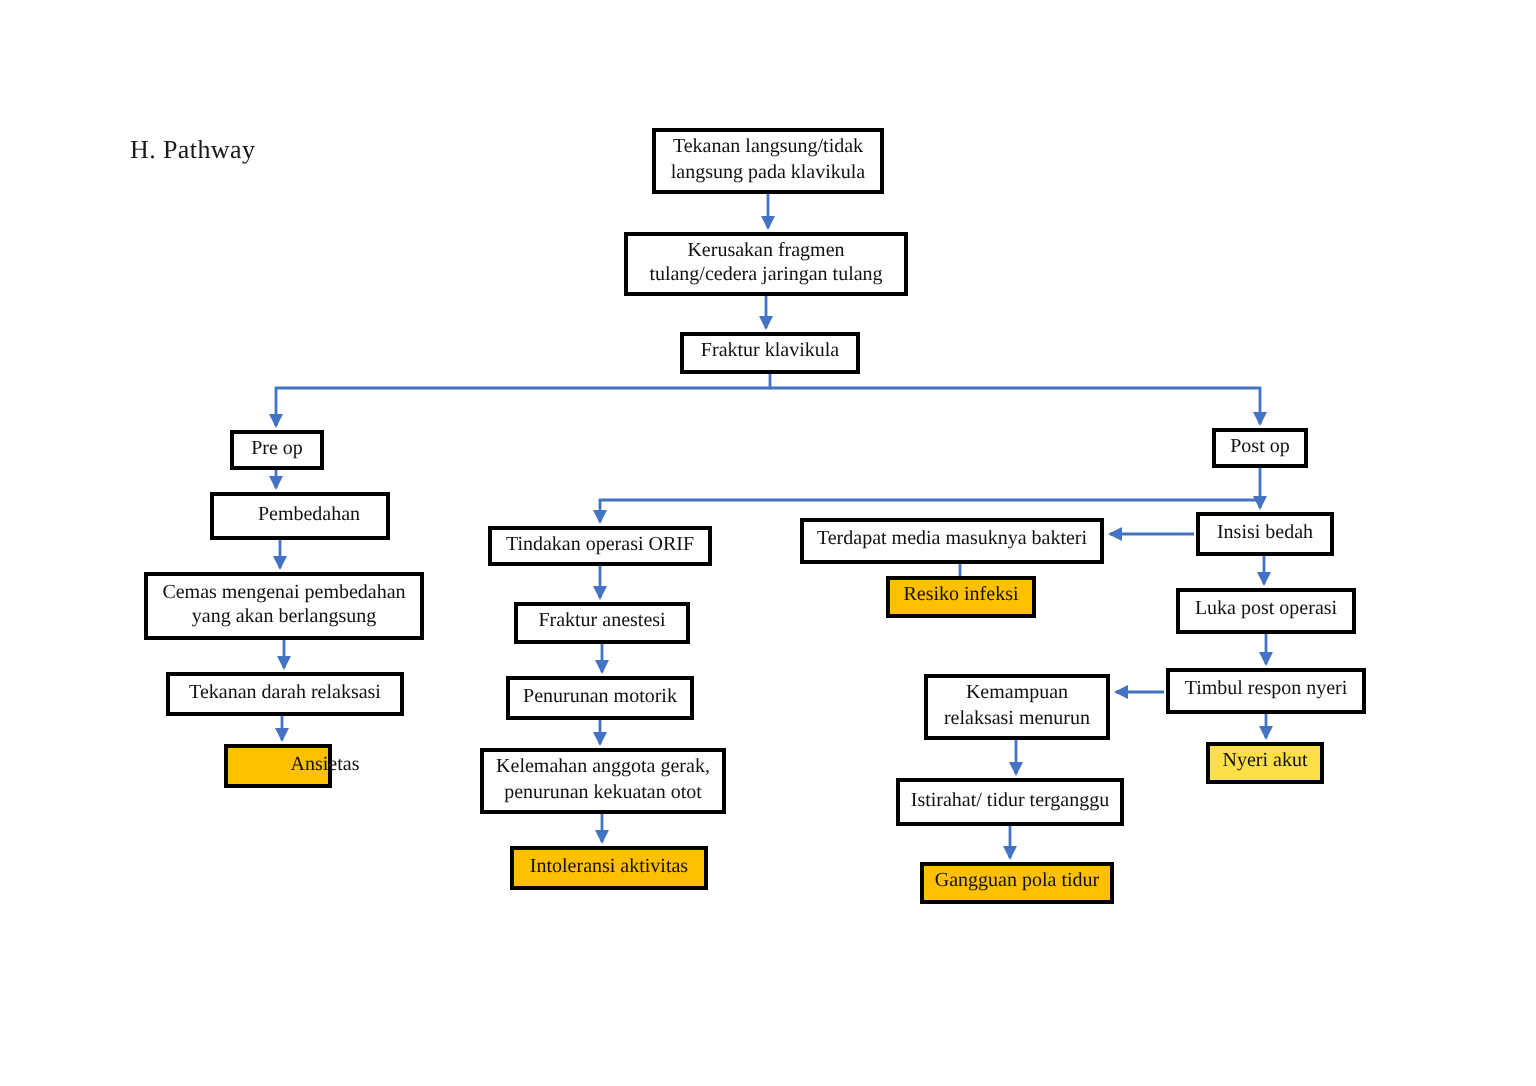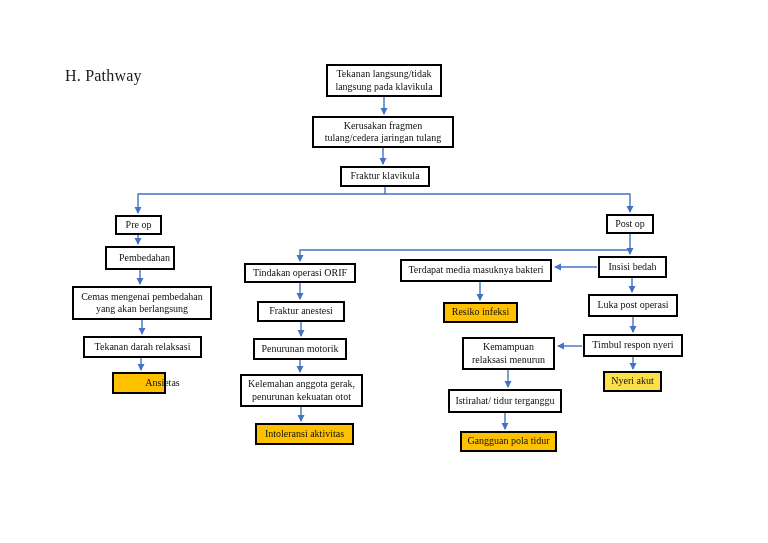--- a/index.html
+++ b/index.html
@@ -12,21 +12,21 @@
     width: 768px;
     height: 543px;
     background: #ffffff;
     overflow: hidden;
     font-family: "Liberation Serif", "DejaVu Serif", serif;
   }
   .page-title {
     position: absolute;
     left: 65px;
     top: 67px;
-    font-size: 16px;
+    font-size: 13px;
     color: #1a1a1a;
     letter-spacing: 0.2px;
   }
   .node {
     position: absolute;
     box-sizing: border-box;
     border: 2px solid #000000;
     background: #ffffff;
     display: flex;
     align-items: center;
@@ -96,33 +96,33 @@
   </svg>
 
   <div id="node-layer">
       <div class="node" style="left: 326px; top: 64px; width: 116px; height: 33px; border-color: rgb(0, 0, 0);">Tekanan langsung/tidak
 langsung pada klavikula</div>
       <div class="node" style="left: 312px; top: 116px; width: 142px; height: 32px; border-color: rgb(0, 0, 0);">Kerusakan fragmen
 tulang/cedera jaringan tulang</div>
       <div class="node oneline" style="left: 340px; top: 166px; width: 90px; height: 21px; border-color: rgb(0, 0, 0);">Fraktur klavikula</div>
       <div class="node oneline" style="left: 115px; top: 215px; width: 47px; height: 20px; border-color: rgb(0, 0, 0);">Pre op</div>
       <div class="node oneline" style="left: 606px; top: 214px; width: 48px; height: 20px; border-color: rgb(0, 0, 0);">Post op</div>
-      <div class="node oneline" style="left: 105px; top: 246px; width: 70px; height: 24px; border-color: rgb(0, 0, 0); padding-left: 10px;">Pembedahan</div>
+      <div class="node oneline" style="left: 105px; top: 246px; width: 90px; height: 24px; border-color: rgb(0, 0, 0); padding-left: 10px;">Pembedahan</div>
       <div class="node" style="left: 72px; top: 286px; width: 140px; height: 34px; border-color: rgb(0, 0, 0);">Cemas mengenai pembedahan
 yang akan berlangsung</div>
       <div class="node oneline" style="left: 83px; top: 336px; width: 119px; height: 22px; border-color: rgb(0, 0, 0);">Tekanan darah relaksasi</div>
       <div class="node highlight oneline" style="left: 112px; top: 372px; width: 54px; height: 22px; border-color: rgb(0, 0, 0); background: rgb(255, 192, 0); padding-left: 48px;">Ansietas</div>
       <div class="node oneline" style="left: 244px; top: 263px; width: 112px; height: 20px; border-color: rgb(0, 0, 0);">Tindakan operasi ORIF</div>
       <div class="node oneline" style="left: 257px; top: 301px; width: 88px; height: 21px; border-color: rgb(0, 0, 0);">Fraktur anestesi</div>
       <div class="node oneline" style="left: 253px; top: 338px; width: 94px; height: 22px; border-color: rgb(0, 0, 0);">Penurunan motorik</div>
       <div class="node" style="left: 240px; top: 374px; width: 123px; height: 33px; border-color: rgb(0, 0, 0);">Kelemahan anggota gerak,
 penurunan kekuatan otot</div>
       <div class="node highlight oneline" style="left: 255px; top: 423px; width: 99px; height: 22px; border-color: rgb(0, 0, 0); background: rgb(255, 192, 0);">Intoleransi aktivitas</div>
       <div class="node oneline" style="left: 400px; top: 259px; width: 152px; height: 23px; border-color: rgb(0, 0, 0);">Terdapat media masuknya bakteri</div>
-      <div class="node highlight oneline" style="left: 443px; top: 302px; width: 75px; height: 21px; border-color: rgb(0, 0, 0); background: rgb(255, 192, 0);">Resiko infeksi</div>
+      <div class="node highlight oneline" style="left: 443px; top: 288px; width: 75px; height: 21px; border-color: rgb(0, 0, 0); background: rgb(255, 192, 0);">Resiko infeksi</div>
       <div class="node" style="left: 462px; top: 337px; width: 93px; height: 33px; border-color: rgb(0, 0, 0);">Kemampuan
 relaksasi menurun</div>
       <div class="node oneline" style="left: 448px; top: 389px; width: 114px; height: 24px; border-color: rgb(0, 0, 0);">Istirahat/ tidur terganggu</div>
       <div class="node highlight oneline" style="left: 460px; top: 431px; width: 97px; height: 21px; border-color: rgb(0, 0, 0); background: rgb(255, 192, 0);">Gangguan pola tidur</div>
       <div class="node oneline" style="left: 598px; top: 256px; width: 69px; height: 22px; border-color: rgb(0, 0, 0);">Insisi bedah</div>
       <div class="node oneline" style="left: 588px; top: 294px; width: 90px; height: 23px; border-color: rgb(0, 0, 0);">Luka post operasi</div>
       <div class="node oneline" style="left: 583px; top: 334px; width: 100px; height: 23px; border-color: rgb(0, 0, 0);">Timbul respon nyeri</div>
       <div class="node highlight oneline" style="left: 603px; top: 371px; width: 59px; height: 21px; border-color: rgb(0, 0, 0); background: #fde047;">Nyeri akut</div>
     </div>
 </div>

